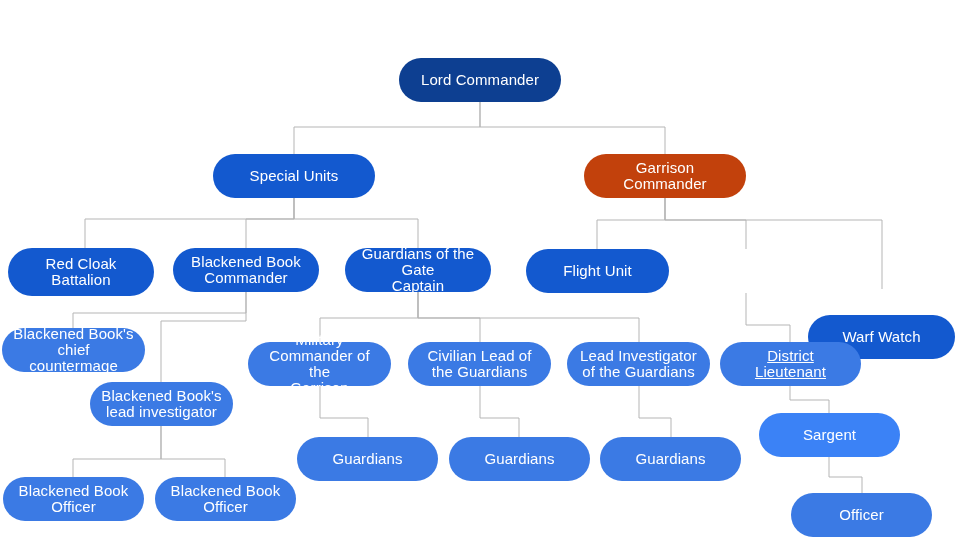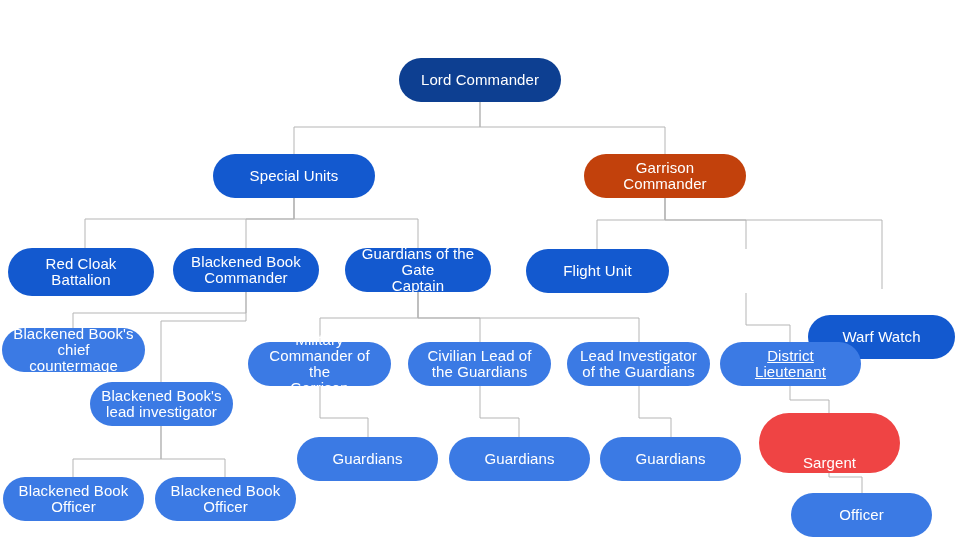--- a/index.html
+++ b/index.html
@@ -134,21 +134,21 @@
     </div>
     <div class="node tier-4" style="left: 297px; top: 437px; width: 141px; height: 44px; background: rgb(59, 122, 228);">
       <span class="node-label">Guardians</span>
     </div>
     <div class="node tier-4" style="left: 449px; top: 437px; width: 141px; height: 44px; background: rgb(59, 122, 228);">
       <span class="node-label">Guardians</span>
     </div>
     <div class="node tier-4" style="left: 600px; top: 437px; width: 141px; height: 44px; background: rgb(59, 122, 228);">
       <span class="node-label">Guardians</span>
     </div>
-    <div class="node tier-4" style="left: 759px; top: 413px; width: 141px; height: 60px; background: #ef4444; align-items: flex-end;">
+    <div class="node tier-4" style="left: 759px; top: 413px; width: 141px; height: 44px; background: #3b82f6;">
       <span class="node-label">Sargent</span>
     </div>
     <div class="node tier-4" style="left: 3px; top: 477px; width: 141px; height: 44px; background: rgb(59, 122, 228);">
       <span class="node-label">Blackened Book
 Officer</span>
     </div>
     <div class="node tier-4" style="left: 155px; top: 477px; width: 141px; height: 44px; background: rgb(59, 122, 228);">
       <span class="node-label">Blackened Book
 Officer</span>
     </div>

